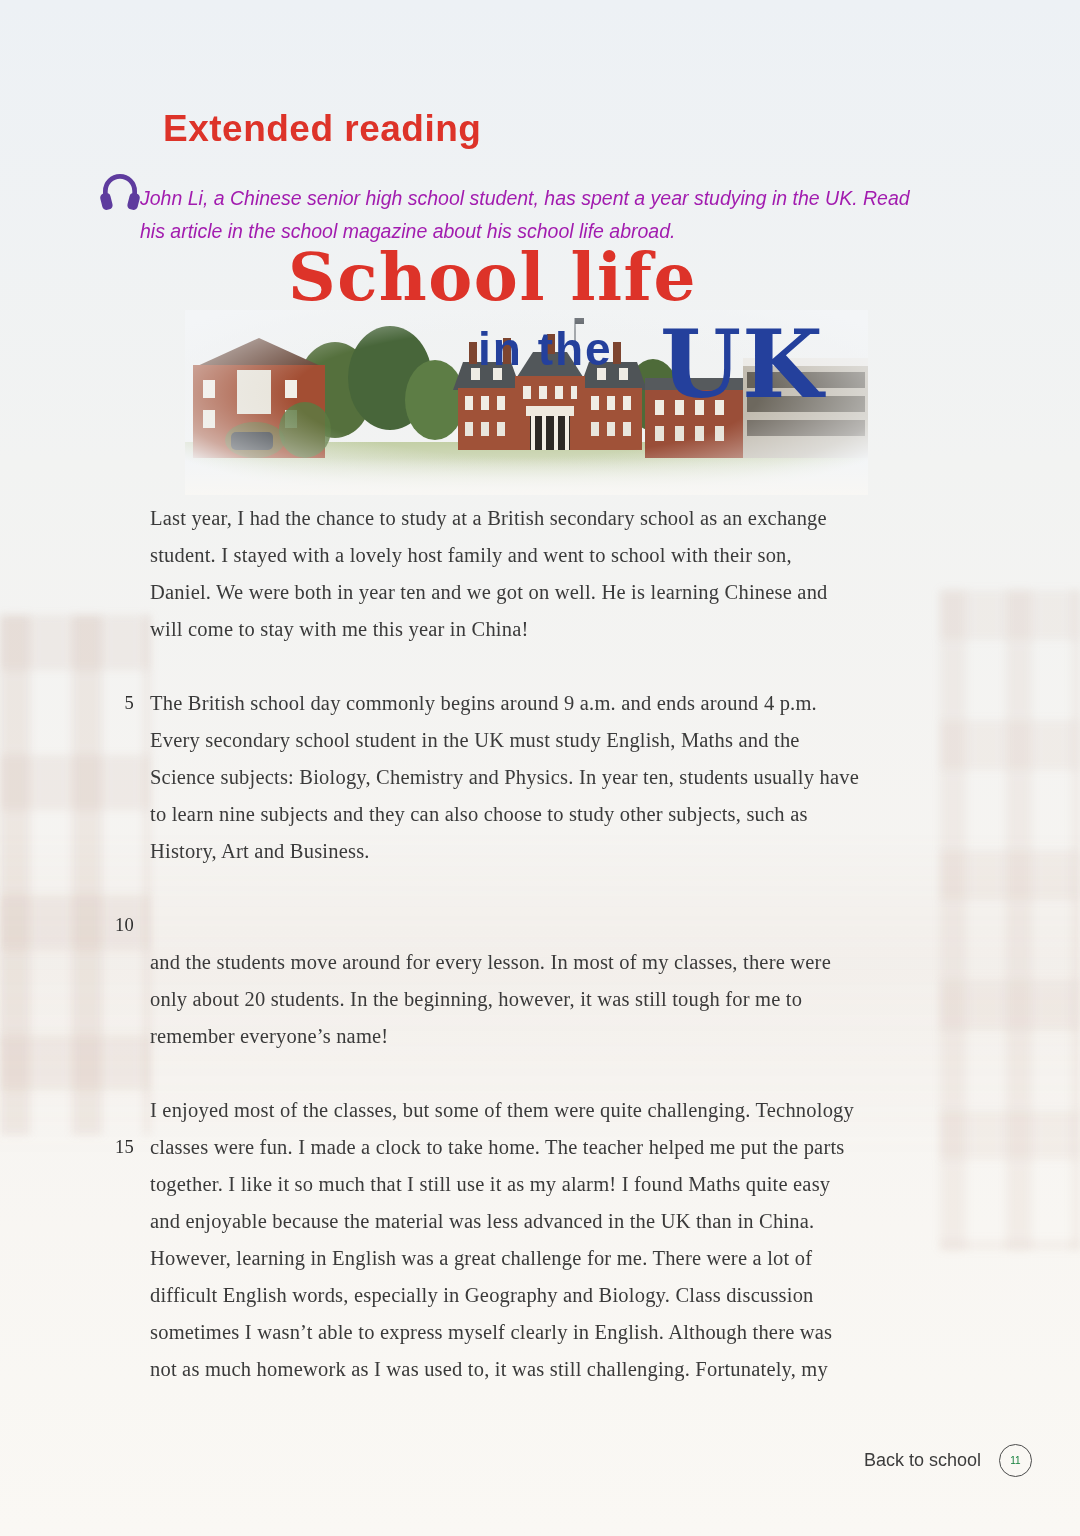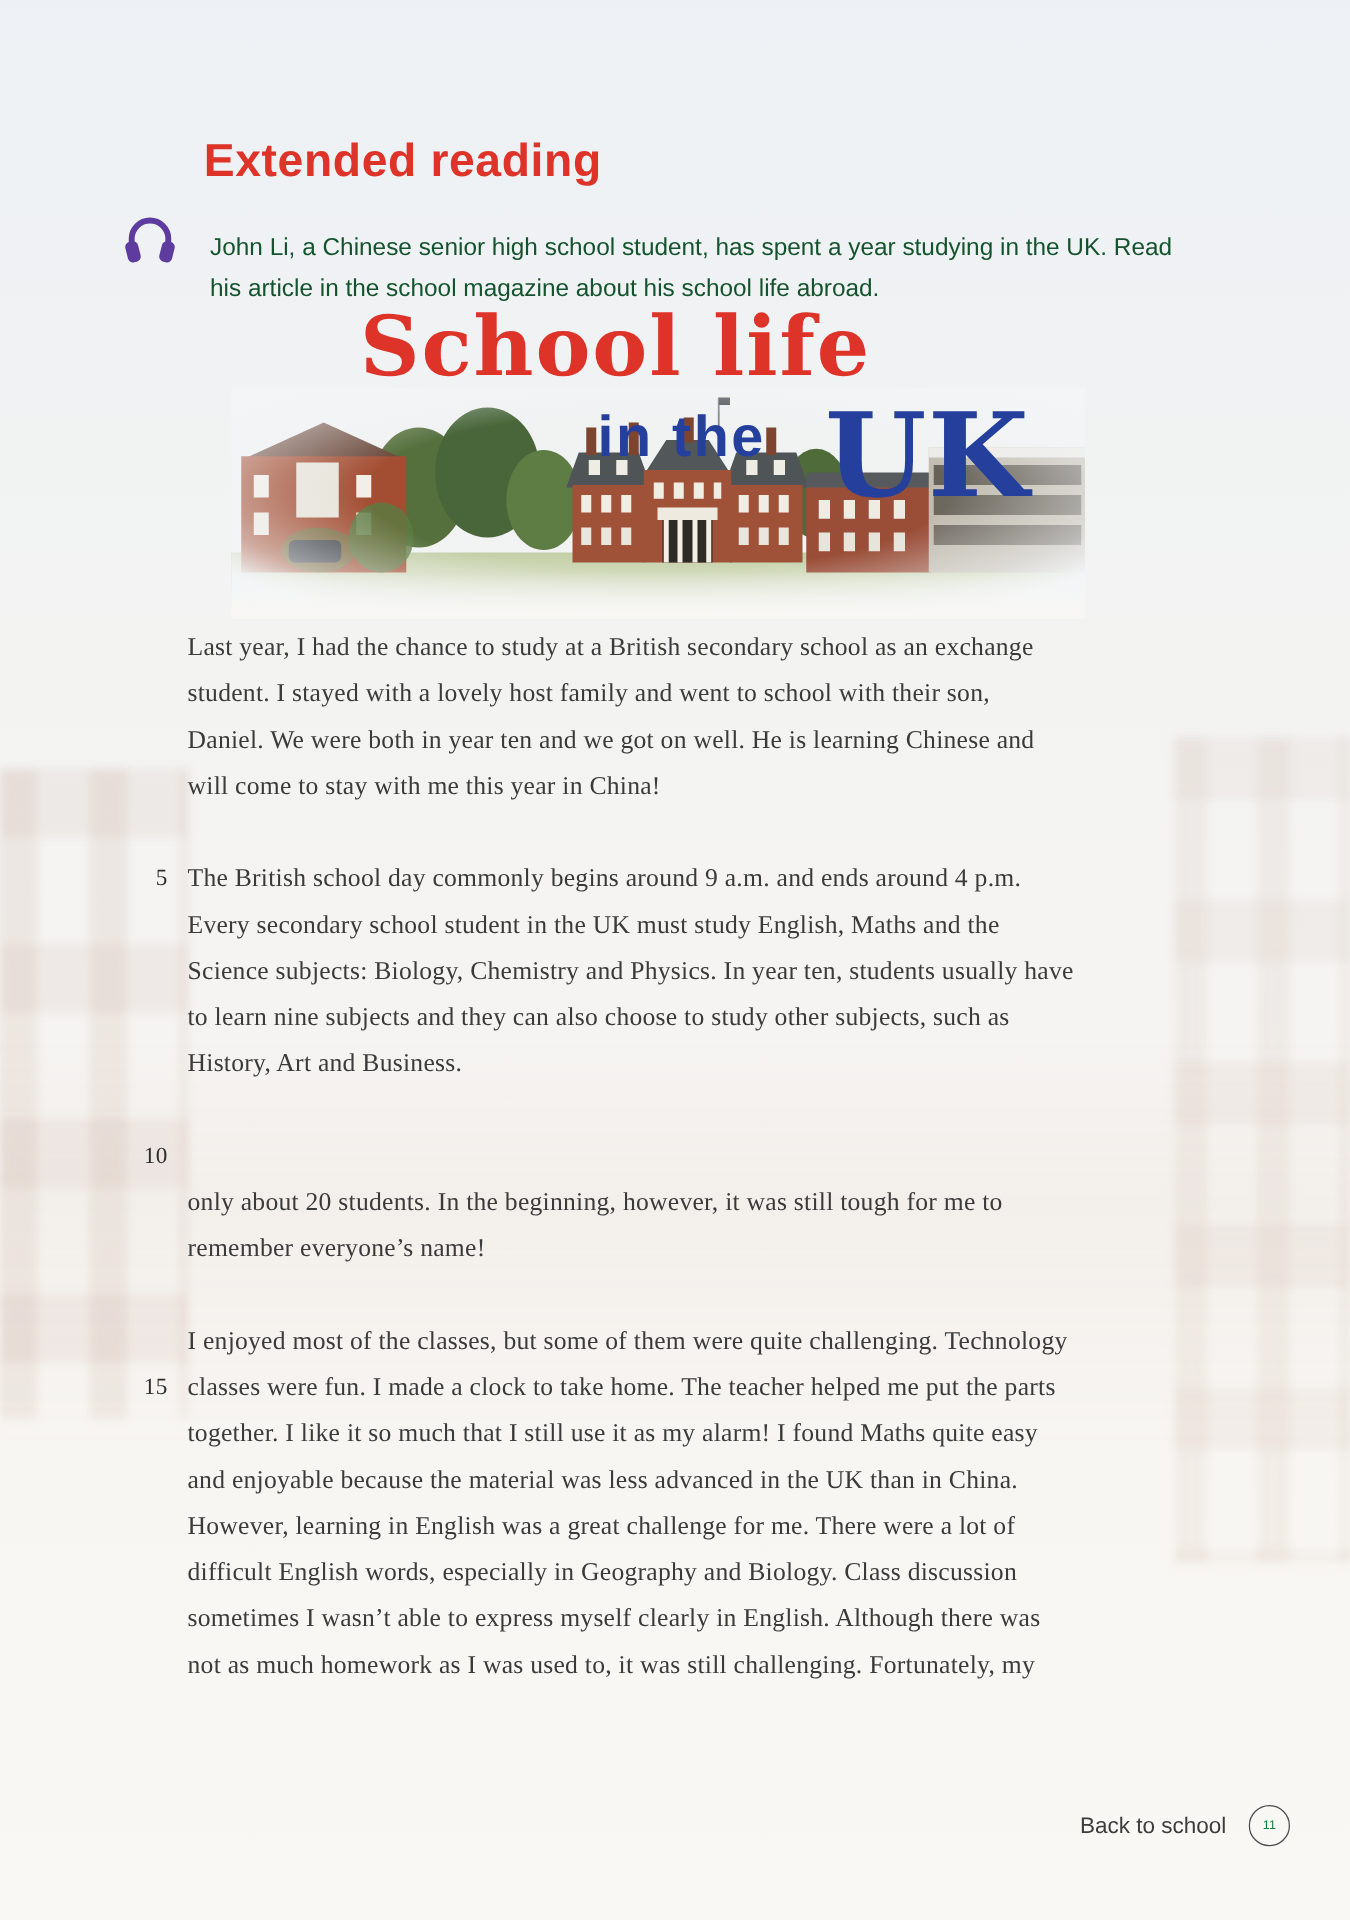--- a/index.html
+++ b/index.html
@@ -37,22 +37,22 @@
   }
   
   .page-heading{
     position:absolute;left:150px;top:108px;z-index:2;
     font-size:37px;font-weight:800;letter-spacing:0.5px;
     color:var(--accent-red);
     margin-left:13px;
   }
   .intro-icon{position:absolute;left:98px;top:168px;width:44px;height:46px;z-index:2;}
   .intro-text{
-    position:absolute;left:168px;top:182px;width:775px;z-index:2;
-    font-size:19.5px;line-height:33px;color:#14532d;
+    position:absolute;left:140px;top:182px;width:775px;z-index:2;
+    font-style:italic;font-size:19.5px;line-height:33px;color:#a21caf;
   }
   
   .photo-wrap{position:absolute;left:185px;top:310px;width:683px;height:185px;z-index:1;}
   .title-main{
     position:absolute;left:288px;top:244px;z-index:3;
     font-family:"DejaVu Serif","Liberation Serif",serif;
     font-weight:800;font-size:66px;letter-spacing:1.5px;line-height:1;
     color:var(--accent-red);
   }
   .title-inthe{
@@ -232,20 +232,21 @@
     </div>
     <div class="para">
       <div class="line"><span class="lnum">5</span><span>The British school day commonly begins around 9 a.m. and ends around 4 p.m.</span></div>
       <div class="line"><span>Every secondary school student in the UK must study English, Maths and the</span></div>
       <div class="line"><span>Science subjects: Biology, Chemistry and Physics. In year ten, students usually have</span></div>
       <div class="line"><span>to learn nine subjects and they can also choose to study other subjects, such as</span></div>
       <div class="line"><span>History, Art and Business.</span></div>
     </div>
     <div class="para">
       <div class="line"><span class="lnum">10</span></div>
+      <div class="line"><span>and the students move around for every lesson. In most of my classes, there were</span></div>
       <div class="line"><span>only about 20 students. In the beginning, however, it was still tough for me to</span></div>
       <div class="line"><span>remember everyone’s name!</span></div>
     </div>
     <div class="para">
       <div class="line"><span>I enjoyed most of the classes, but some of them were quite challenging. Technology</span></div>
       <div class="line"><span class="lnum">15</span><span>classes were fun. I made a clock to take home. The teacher helped me put the parts</span></div>
       <div class="line"><span>together. I like it so much that I still use it as my alarm! I found Maths quite easy</span></div>
       <div class="line"><span>and enjoyable because the material was less advanced in the UK than in China.</span></div>
       <div class="line"><span>However, learning in English was a great challenge for me. There were a lot of</span></div>
       <div class="line"><span>difficult English words, especially in Geography and Biology. Class discussion</span></div>

